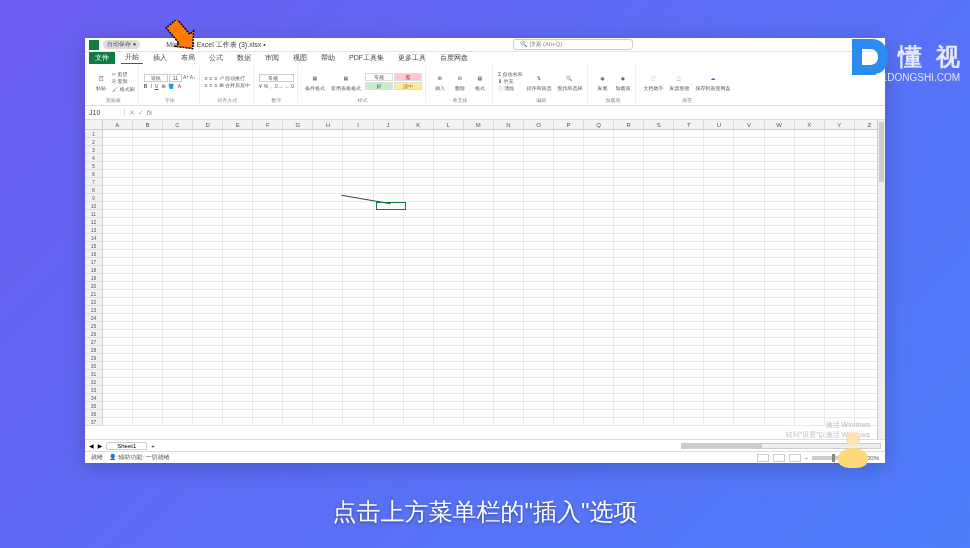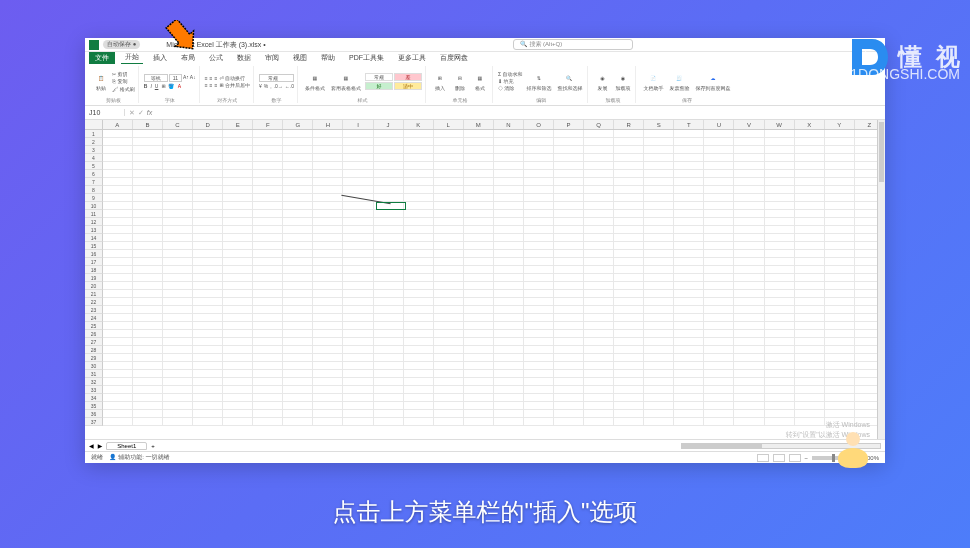--- a/index.html
+++ b/index.html
@@ -122,21 +122,21 @@
 
 .watermark {
   position: absolute;
   right: 10px; top: 35px;
   display: flex; align-items: center; gap: 6px;
   color: #fff;
 }
 .watermark .logo-d { width: 44px; height: 44px; position: relative; }
 .watermark .txt1 { font-size: 24px; font-weight: bold; color: #fff; opacity: 0.85; }
 .watermark .txt2 { font-size: 24px; font-weight: bold; color: #fff; opacity: 0.85; margin-left: 8px; }
-.watermark-url { position: absolute; right: 10px; top: 66px; font-size: 14px; color: #fff; opacity: 0.8; }
+.watermark-url { position: absolute; right: 10px; top: 72px; font-size: 10px; color: #fff; opacity: 0.8; }
 
 .cartoon {
   position: absolute;
   right: 92px; bottom: 80px;
   width: 50px; height: 36px;
 }
 .cartoon .body { width: 30px; height: 20px; background: #ffd97a; border-radius: 50% 50% 40% 40%; position: absolute; bottom: 0; left: 10px; }
 .cartoon .head { width: 14px; height: 14px; background: #ffe0b3; border-radius: 50%; position: absolute; top: 0; left: 18px; }
 .windows-activate { position: absolute; right: 100px; bottom: 108px; font-size: 7px; color: #bbb; text-align: right; }
 </style>

